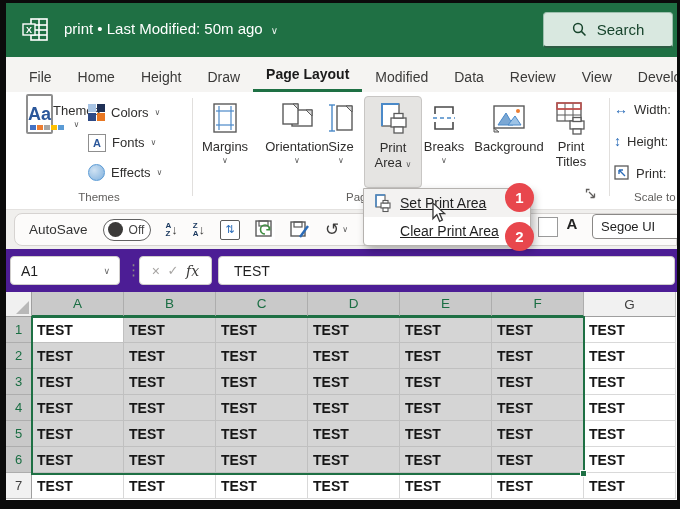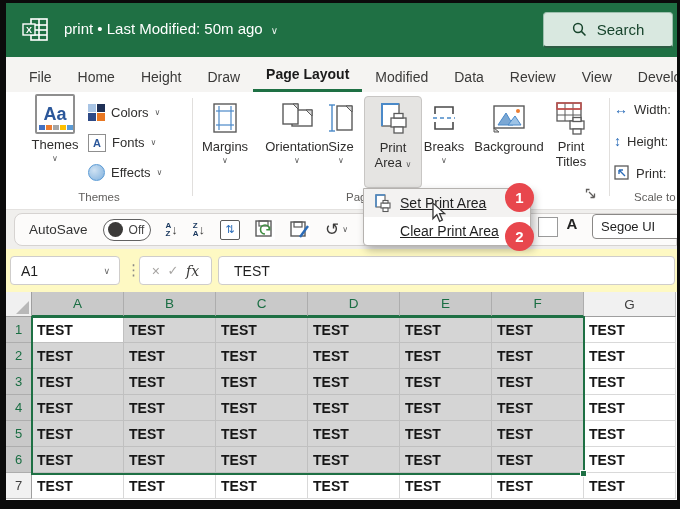--- a/index.html
+++ b/index.html
@@ -26,21 +26,21 @@
   .ribbon { position:absolute; left:0; top:89px; width:100%; height:118px; background:#fff; border-bottom:1px solid #e4e2e0; }
   .grp-label { position:absolute; font-size:11.5px; color:#605e5c; }
   .vdiv { position:absolute; top:6px; height:98px; width:1px; background:#e1dfdd; }
 
   .bigbtn { position:absolute; top:4px; display:flex; flex-direction:column; align-items:center; height:94px; border-radius:4px; }
   .bigbtn .ic { margin-top:4px; height:36px; display:flex; align-items:center; justify-content:center; }
   .bigbtn .lbl { font-size:13px; color:#2f2e2d; text-align:center; line-height:15px; margin-top:3px; }
   .bigbtn .chev { font-size:8px; color:#5a5a5a; margin-top:2px; }
   .bigbtn.pressed { background:#e5e4e2; border:1px solid #c8c6c4; }
 
-  .themes-big { position:absolute; left:20px; top:2px; width:58px; display:flex; flex-direction:column; align-items:center; }
+  .themes-big { position:absolute; left:20px; top:2px; width:58px; display:flex; flex-direction:row; align-items:center; }
   .aa-box { width:40px; height:40px; background:#fff; border:2px solid #8f8f8f; border-radius:2px; position:relative;
     display:flex; align-items:center; justify-content:center; color:#2b579a; font-size:18px; font-weight:bold; }
   .aa-strip { position:absolute; left:2px; bottom:2px; display:flex; gap:1px; }
   .aa-strip i { width:6px; height:5px; display:block; }
   .smallbtn { position:absolute; left:82px; height:25px; display:flex; align-items:center; gap:6px; font-size:13px; color:#2f2e2d; }
   .smallbtn .chev { font-size:8px; color:#5a5a5a; }
   .colors-ic { width:17px; height:17px; display:grid; grid-template-columns:8px 8px; grid-template-rows:8px 8px; gap:1px; }
   .fonts-ic { width:18px; height:18px; border:1px solid #8f8f8f; color:#2b579a; font-weight:bold; font-size:11px;
     display:flex; align-items:center; justify-content:center; background:#fff; }
   .effects-ic { width:17px; height:17px; border-radius:50%; background:radial-gradient(circle at 35% 35%, #cfe2f3, #7fb0dd); border:1px solid #5b9bd5; }
@@ -78,21 +78,21 @@
   .undo { font-size:17px; color:#3b3a39; display:flex; align-items:center; gap:3px; }
   .undo .chev { font-size:8px; color:#5a5a5a; }
   .redo { font-size:17px; color:#3b3a39; }
   .fontcolor { position:absolute; left:557px; top:6px; width:18px; text-align:center; font-size:15px; font-weight:bold; color:#222; line-height:16px; }
   .fontcolor .bar { height:4px; background:#111; margin-top:1px; }
   .fontname { position:absolute; left:586px; top:4px; width:92px; height:25px; background:#fff; border:1px solid #8a8886;
     border-radius:4px; font-size:13px; color:#1f1f1f; display:flex; align-items:center; padding-left:8px; }
   .sq-behind { position:absolute; left:532px; top:7px; width:20px; height:20px; border:1.4px solid #9a9a9a; background:#fff; }
 
   
-  .fband { position:absolute; left:0; top:246px; width:100%; height:43px; background:#fef9c3; }
+  .fband { position:absolute; left:0; top:246px; width:100%; height:43px; background:#4c1d95; }
   .namebox { position:absolute; left:4px; top:7px; width:110px; height:29px; background:#fff; border:1px solid #cfcdcb;
     border-radius:4px; display:flex; align-items:center; font-size:14px; color:#1f1f1f; padding-left:10px; }
   .namebox .chev { position:absolute; right:9px; font-size:9px; color:#666; }
   .dots { position:absolute; left:120px; top:12px; font-size:15px; color:#8a8886; }
   .fxbox { position:absolute; left:133px; top:7px; width:73px; height:29px; background:#fff; border:1px solid #cfcdcb;
     border-radius:4px; display:flex; align-items:center; justify-content:space-around; padding:0 8px; }
   .fxbox .x { color:#a6a4a2; font-size:14px; }
   .fxbox .ck { color:#a6a4a2; font-size:13px; }
   .fxbox .fx { color:#3b3a39; font-size:14px; font-style:italic; font-family:"DejaVu Serif",serif; }
   .formulafield { position:absolute; left:212px; top:7px; width:457px; height:29px; background:#fff; border:1px solid #cfcdcb;

